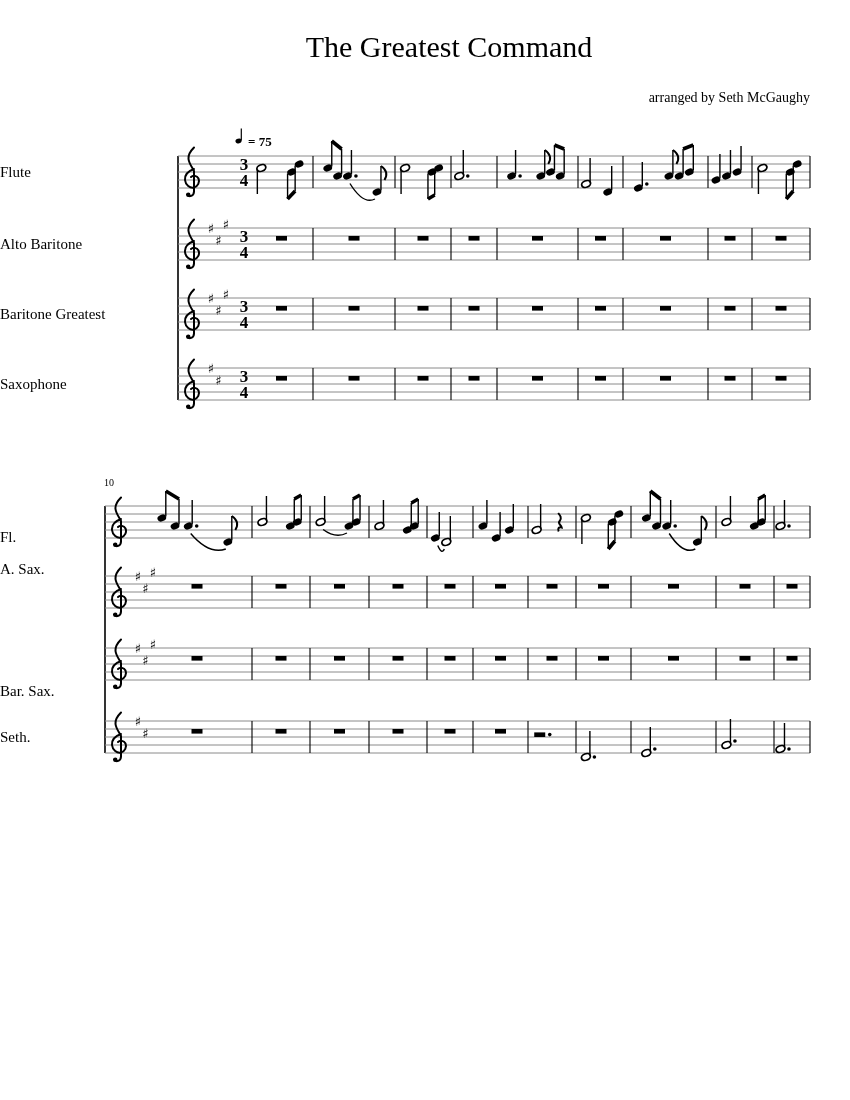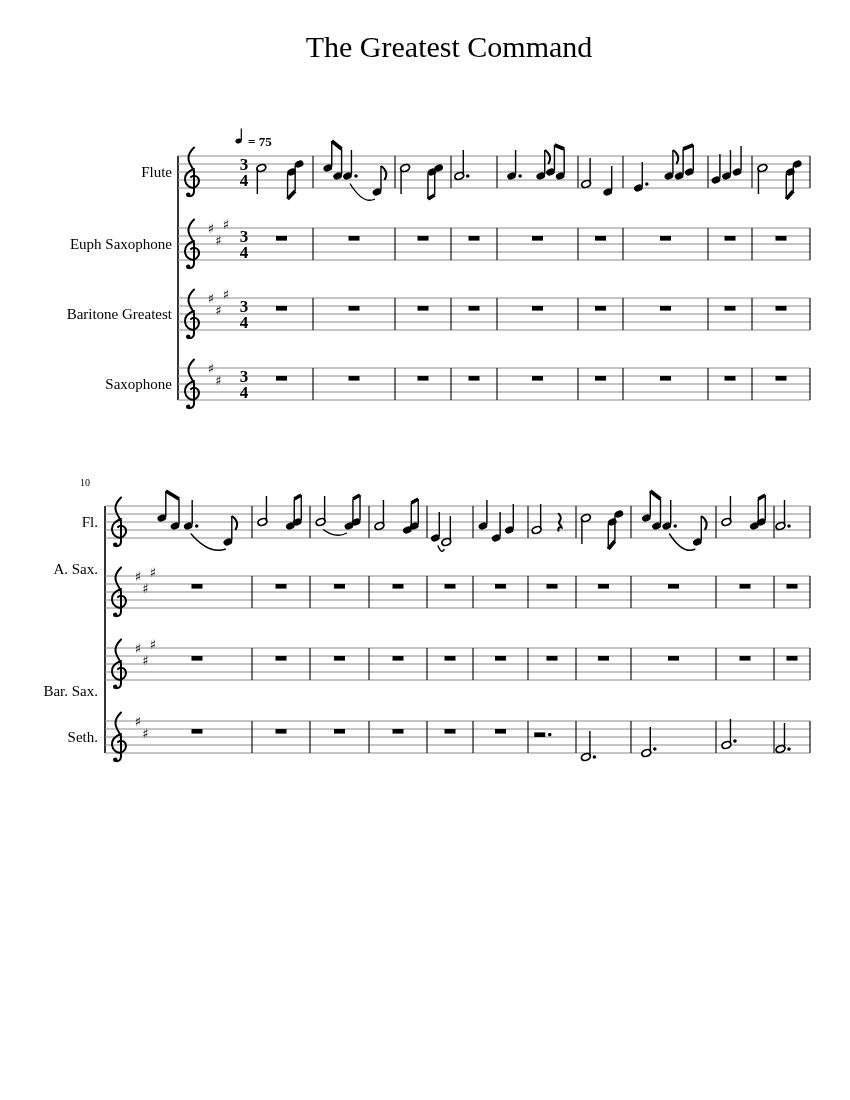--- a/index.html
+++ b/index.html
@@ -1,39 +1,40 @@
 <!DOCTYPE html>
 <html><head>
 <meta charset="utf-8">
 <style>
   html,body{margin:0;padding:0;background:#fff;}
   .page{position:relative;width:850px;height:1100px;background:#ffffff;overflow:hidden;
         font-family:"Liberation Serif", serif;color:#000000;padding-left:48px;}
   .title{position:absolute;top:30px;left:0;width:100%;text-align:center;
          font-size:30px;font-weight:normal;margin:0;}
   .credit{position:absolute;top:90px;left:0;width:810px;text-align:right;font-size:14px;}
-  .ilabel{position:absolute;left:0;text-align:right;font-size:15px;line-height:18px;}
+  .ilabel{position:absolute;left:0;font-size:15px;line-height:18px;}
   .ilabel.s1{width:172px;}
   .ilabel.s2{width:98px;}
-  .mnum{position:absolute;left:80px;top:477px;font-size:10px;}
+  .mnum{position:absolute;left:104px;top:477px;font-size:10px;}
   svg{position:absolute;left:0;top:0;}
 </style>
 </head>
 <body>
 
 <div class="page">
   <h1 class="title">The Greatest Command</h1>
+  <div class="credit">arranged by Seth McGaughy</div>
   <div class="mnum">10</div>
 
   <div class="ilabel s1" style="top:163px">Flute</div>
-  <div class="ilabel s1" style="top:235px">Euph Saxophone</div>
+  <div class="ilabel s1" style="top:235px">Alto Baritone</div>
   <div class="ilabel s1" style="top:305px">Baritone Greatest</div>
   <div class="ilabel s1" style="top:375px">Saxophone</div>
 
-  <div class="ilabel s2" style="top:513px">Fl.</div>
+  <div class="ilabel s2" style="top:528px">Fl.</div>
   <div class="ilabel s2" style="top:560px">A. Sax.</div>
   <div class="ilabel s2" style="top:682px">Bar. Sax.</div>
   <div class="ilabel s2" style="top:728px">Seth.</div>
 
   <svg id="notation" width="850" height="1100" viewBox="0 0 850 1100">
       <g>
         <ellipse cx="238.5" cy="141" rx="3.1" ry="2.3" fill="#000" transform="rotate(-21 238.5 141)"></ellipse>
         <line x1="241.3" y1="140.5" x2="241.3" y2="128.5" stroke="#000" stroke-width="1.2"></line>
         <text x="248" y="145.5" font-size="13" font-weight="bold" font-family="Liberation Serif, serif">= 75</text>
       </g>

